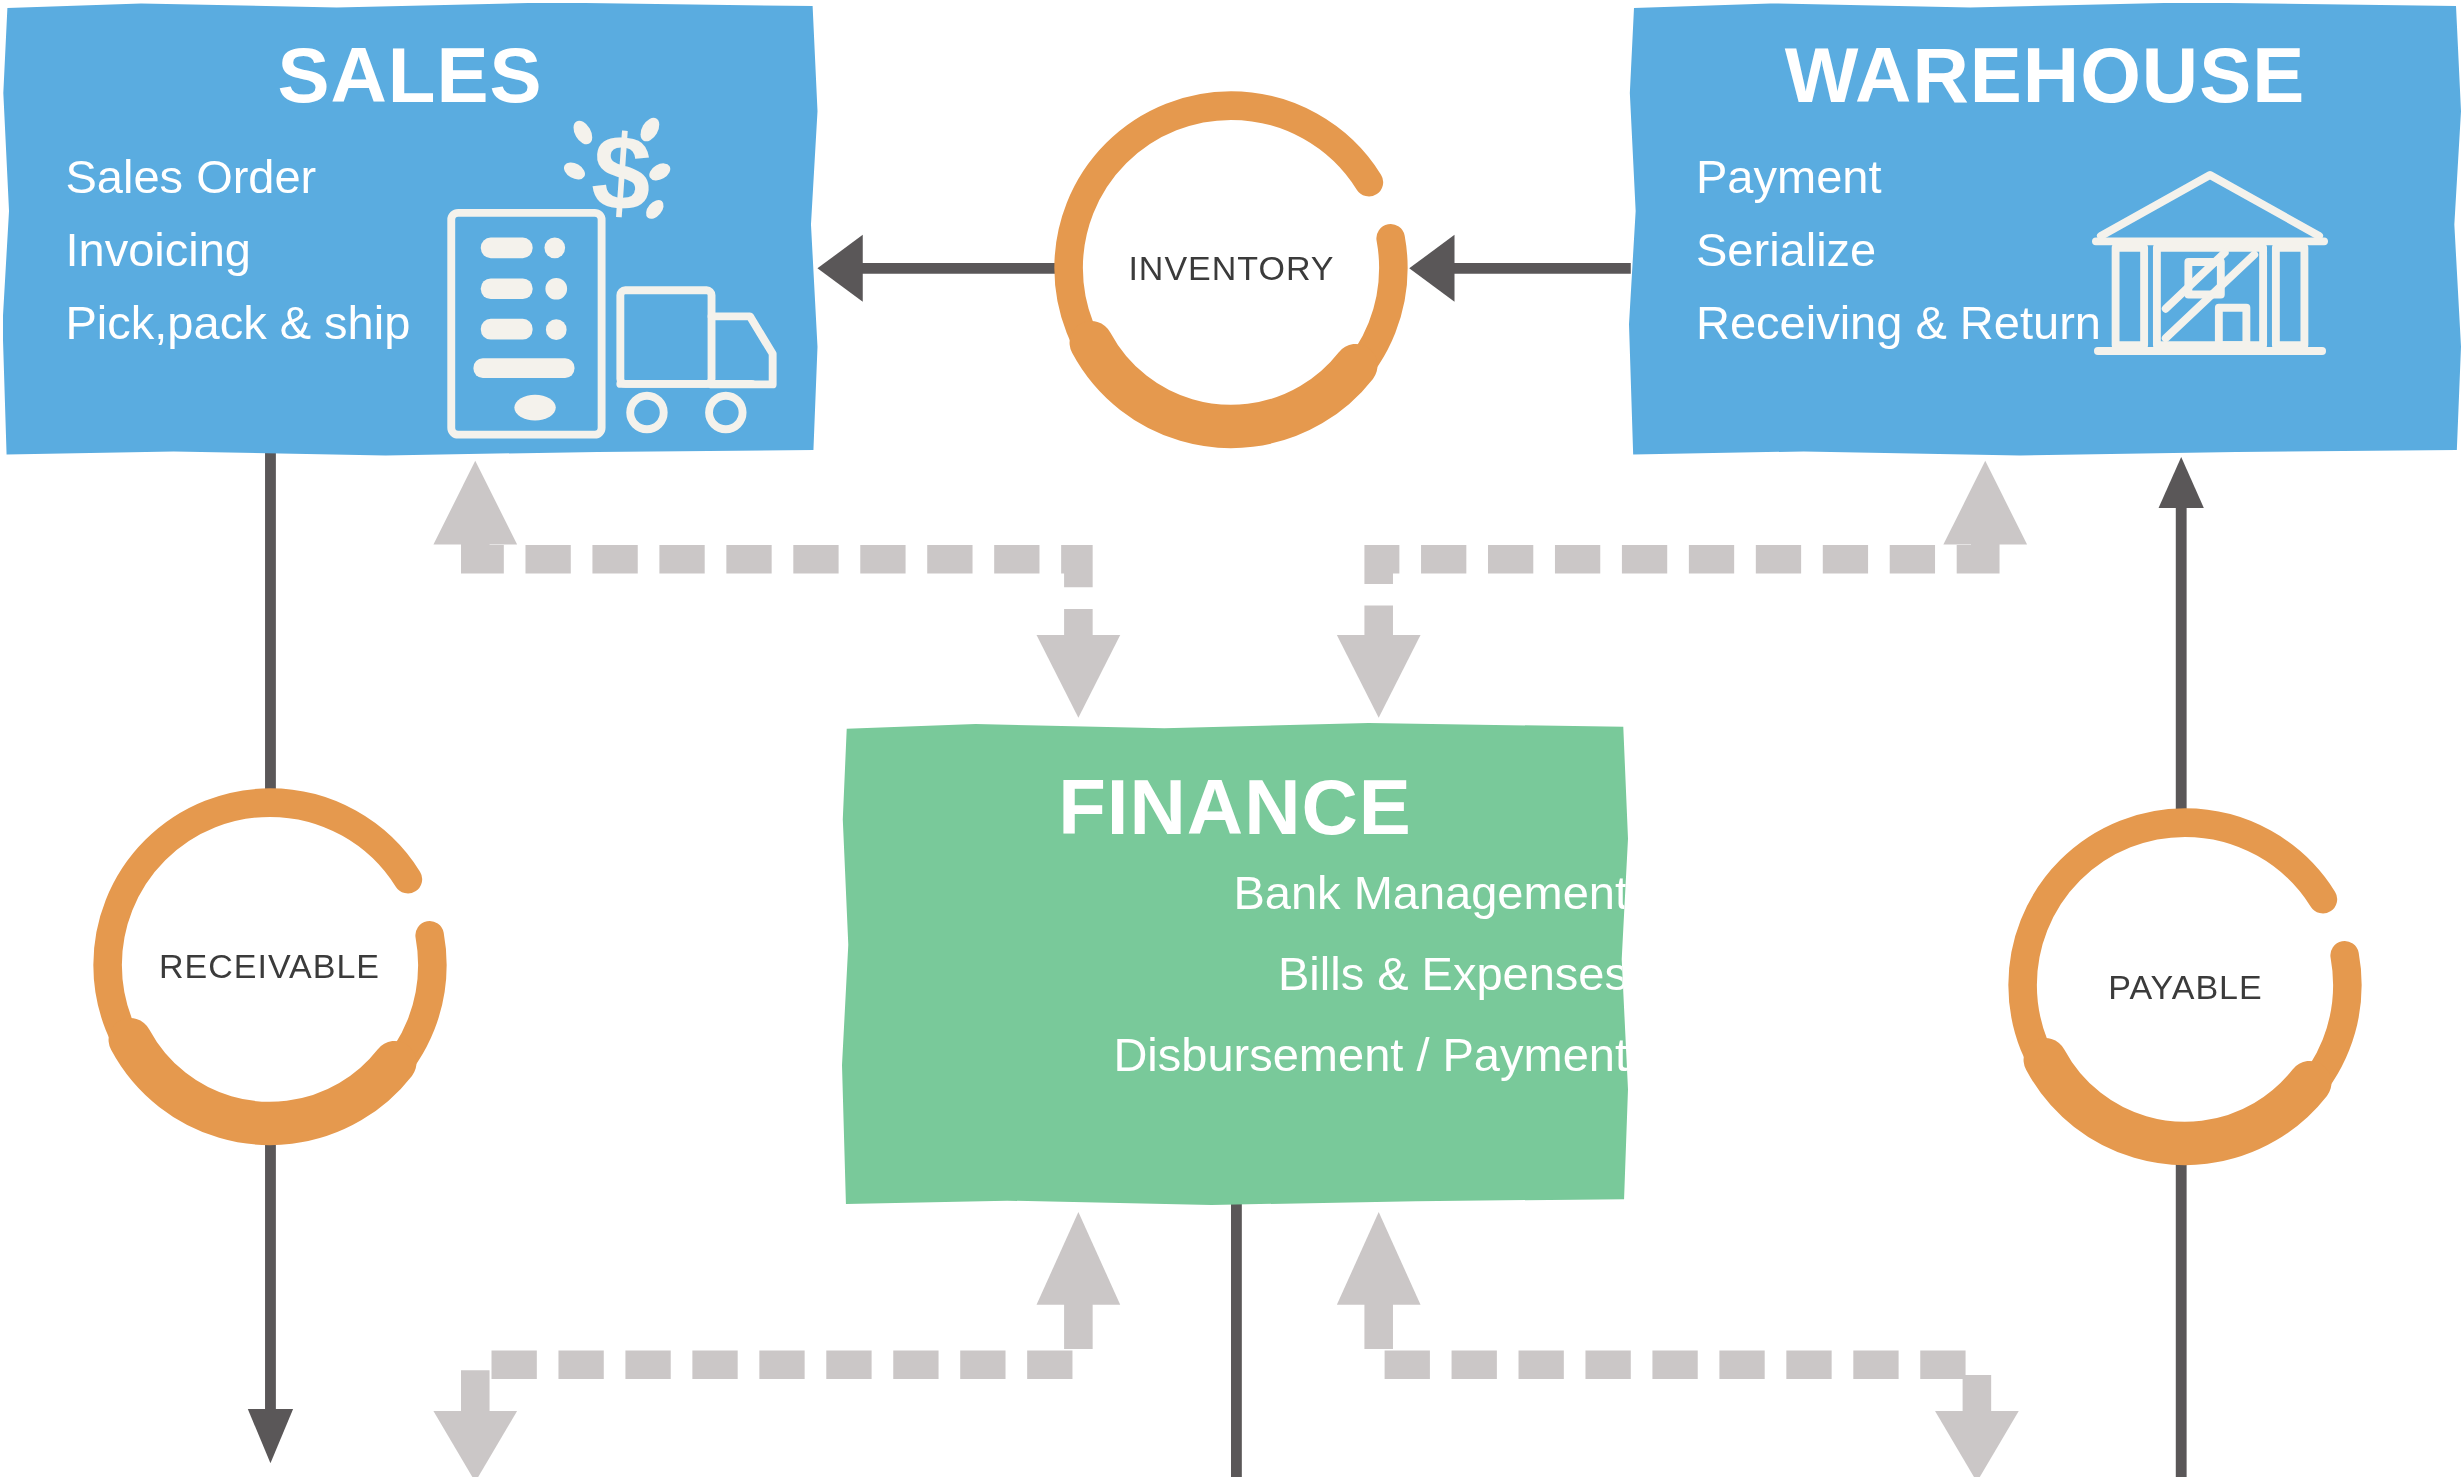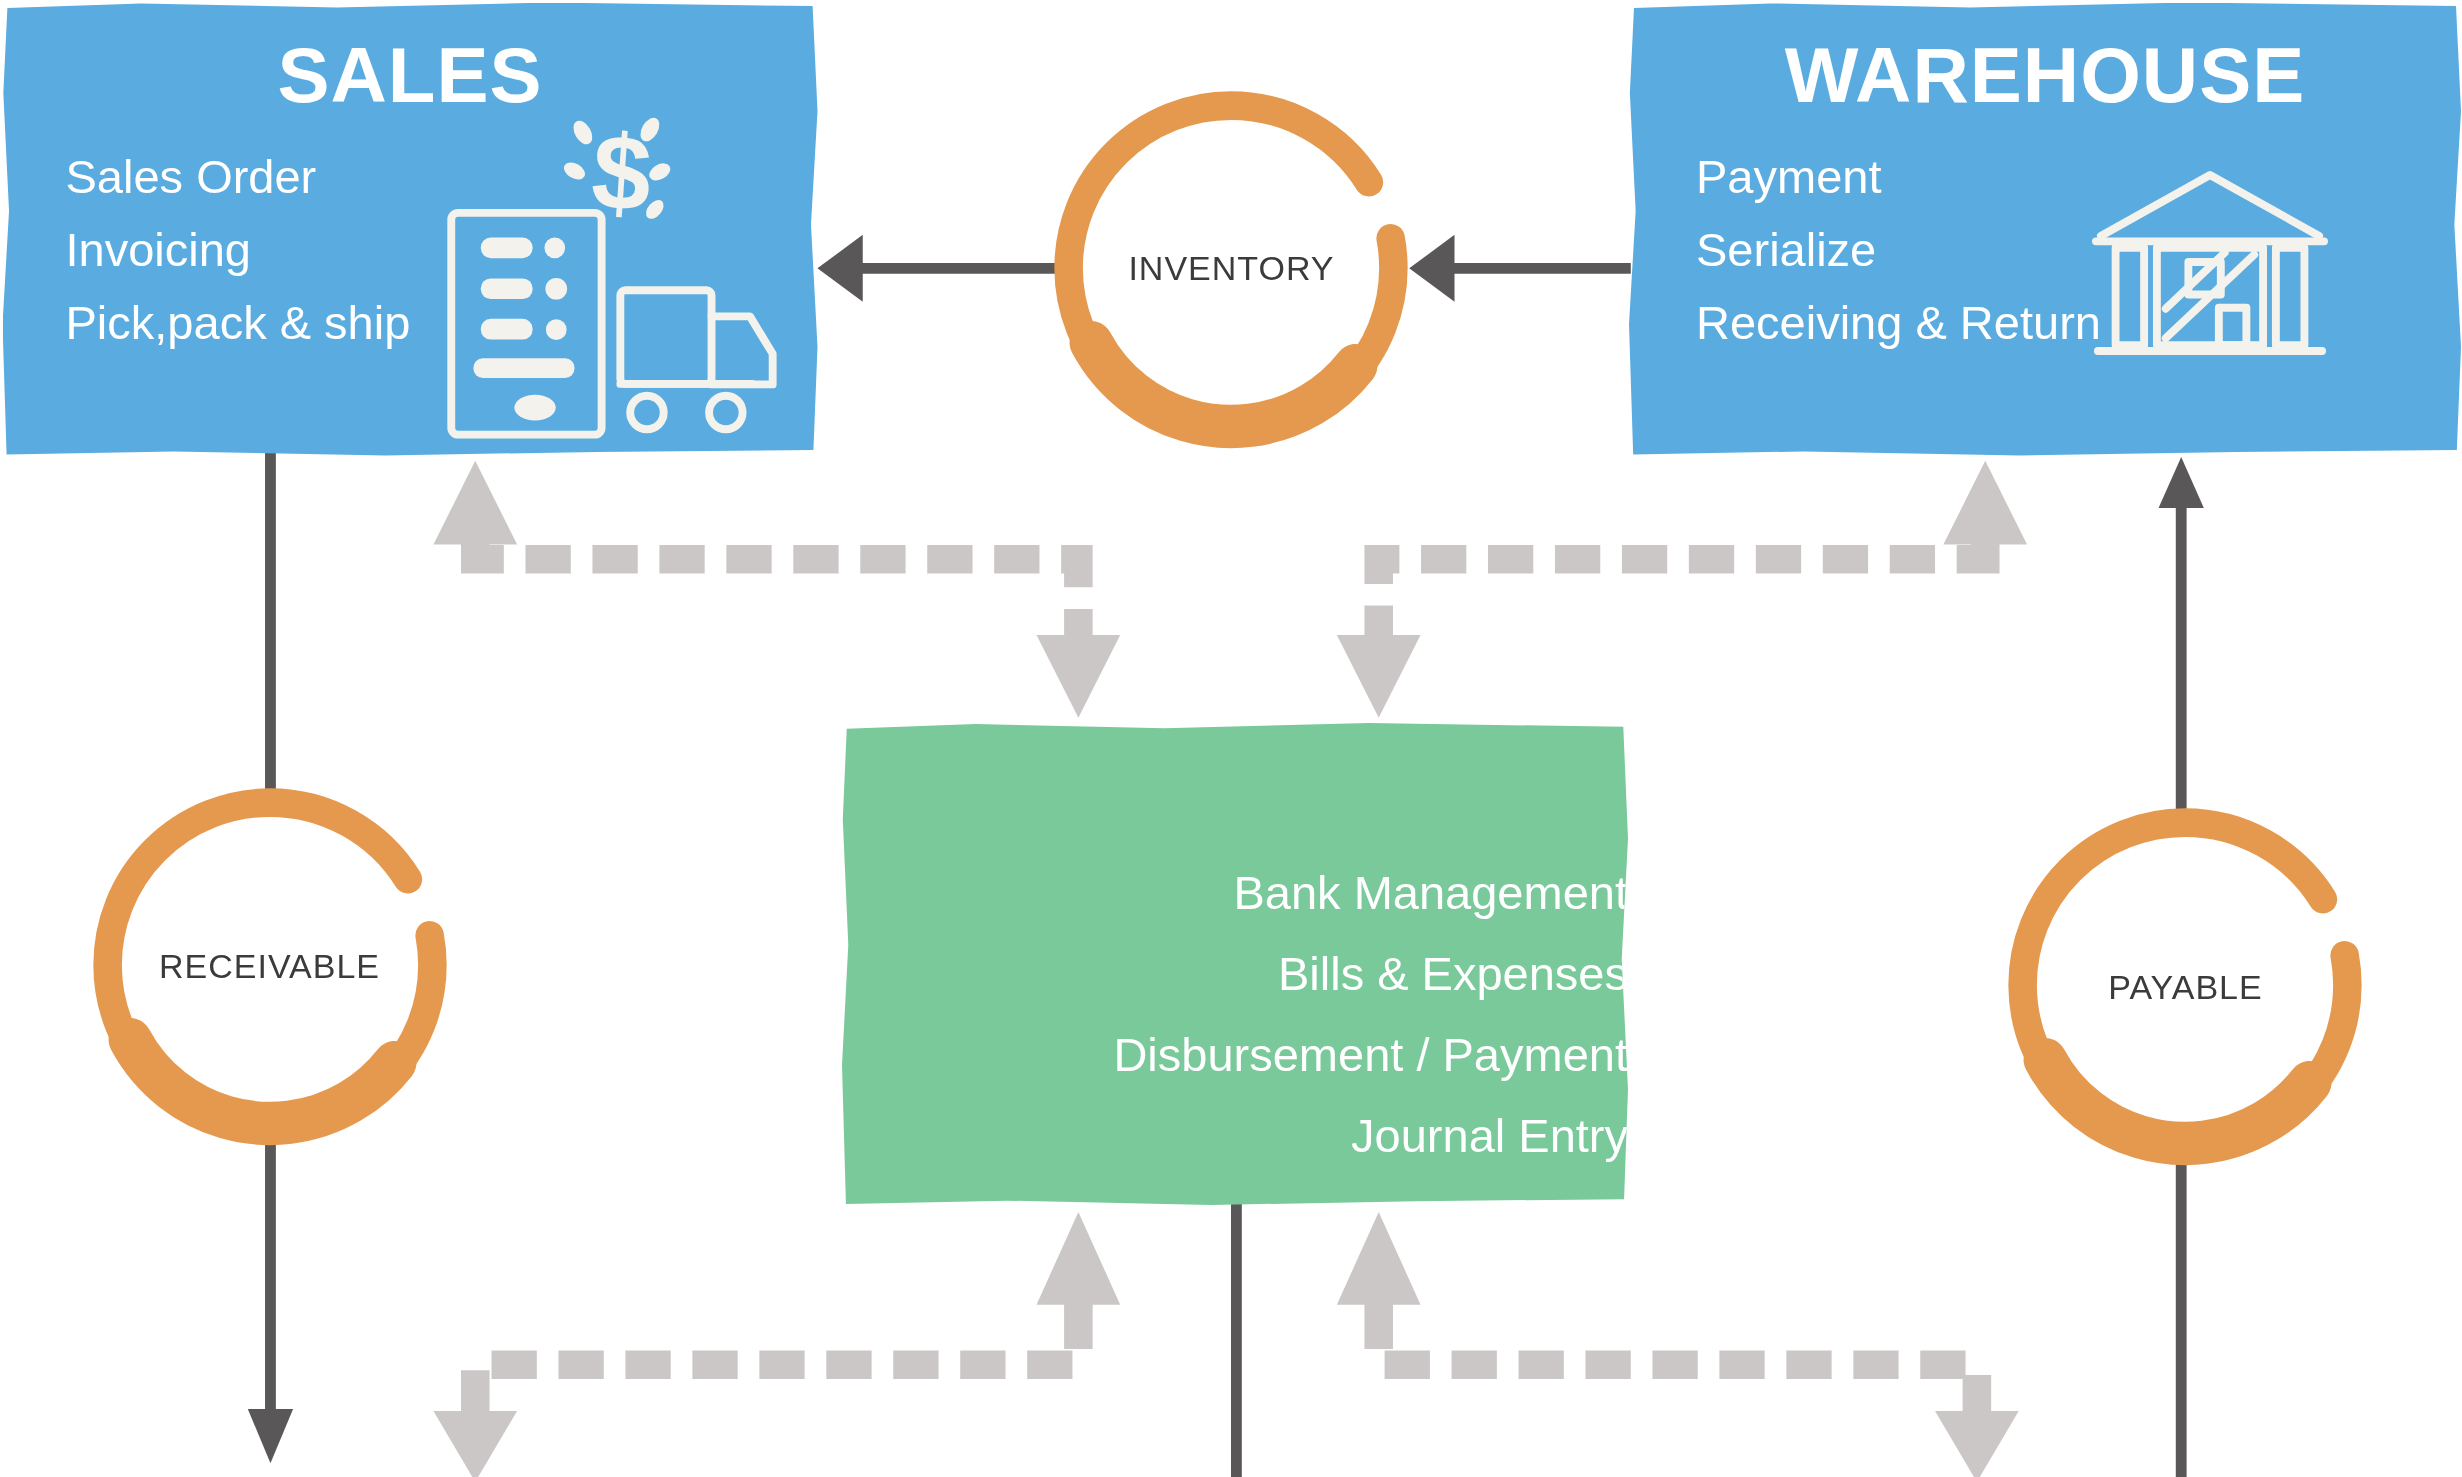--- a/index.html
+++ b/index.html
@@ -153,25 +153,25 @@
     <rect class="sketch" stroke-width="14" x="132" y="176" width="216" height="198"></rect>
     <line class="sketch" stroke-width="6" x1="150" y1="360" x2="330" y2="190"></line>
     <line class="sketch" stroke-width="6" x1="150" y1="300" x2="270" y2="186"></line>
     <rect class="sketch" stroke-width="14" x="196" y="205" width="66" height="66"></rect>
     <rect class="sketch" stroke-width="14" x="258" y="298" width="56" height="76"></rect>
     <line class="sketch" stroke-width="20" x1="12" y1="386" x2="468" y2="386"></line>
   </svg>
 </div>
 
 <div class="box box-finance rough">
+  <div class="title">FINANCE</div>
   <div class="list">
     <div>Bank Management</div>
     <div>Bills &amp; Expenses</div>
     <div>Disbursement / Payment</div>
-    <div>Journal Entry</div>
   </div>
 </div>
 
 <svg class="circle-svg" style="left:1044px;top:81px;" width="374" height="374" viewBox="0 0 760 760">
   <circle class="ring-bg" cx="380" cy="380" r="345"></circle>
   <circle class="ring" cx="380" cy="380" r="330" stroke-width="58" stroke-linecap="round" stroke-dasharray="1950 123" stroke-dashoffset="61"></circle>
   <circle class="ring" cx="380" cy="380" r="322" stroke-width="88" stroke-linecap="round" stroke-dasharray="640 1383" transform="rotate(38 380 380)"></circle>
 </svg>
 <div class="circle-label" style="left:1064px;top:249px;width:335px;">INVENTORY</div>
 

